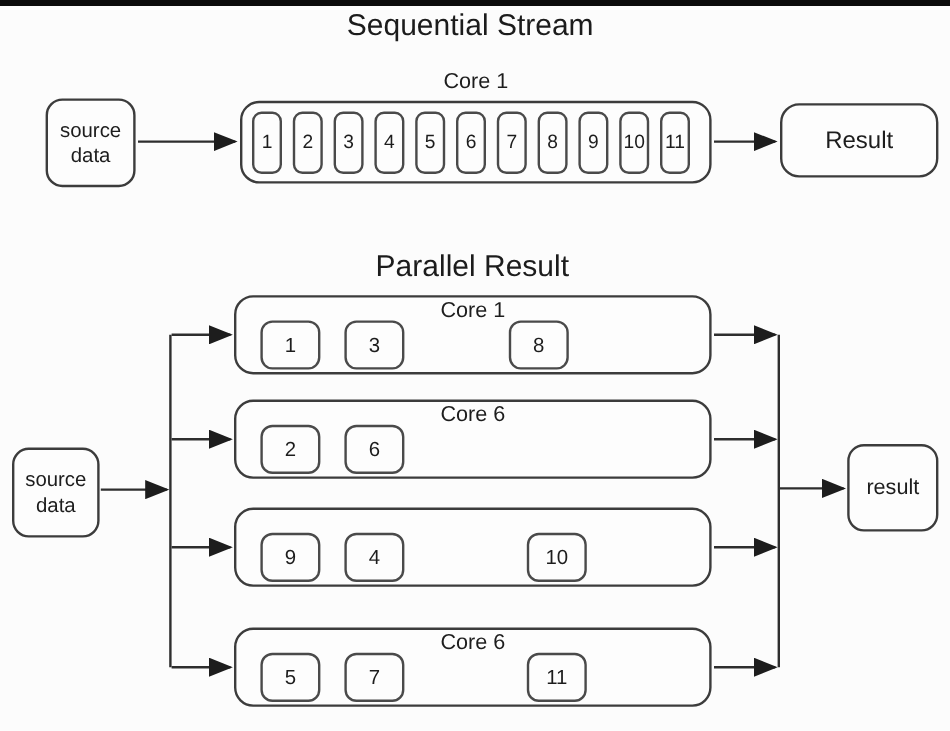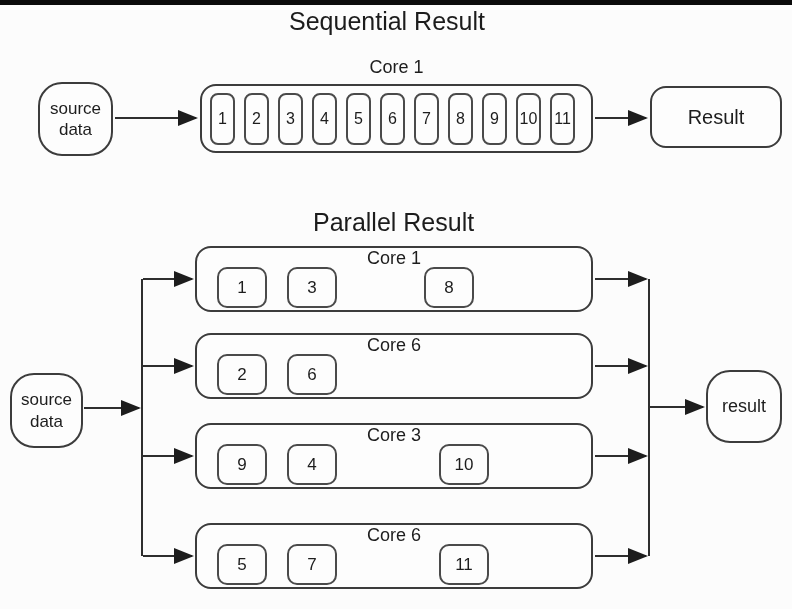--- a/index.html
+++ b/index.html
@@ -7,21 +7,21 @@
     position:relative; width:792px; height:609px; overflow:hidden;
     background:#fcfcfc; font-family:"Liberation Sans", sans-serif; color:#1d1d1d;
   }
   .top-bar{position:absolute; left:0; top:0; width:792px; height:5px; background:#0b0b0b;}
   .arrows{position:absolute; left:0; top:0;}
   .title{position:absolute; font-size:25px; white-space:nowrap; color:#1c1c1c;}
   .seq-title{left:289px; top:7px;}
   .par-title{left:313px; top:208px;}
   .corelabel-seq{position:absolute; left:200px; top:57px; width:393px; text-align:center; font-size:18px;}
   .box{
-    position:absolute; border:2px solid #3c3c3c; border-radius:24px; background:#fdfdfd;
+    position:absolute; border:2px solid #3c3c3c; border-radius:14px; background:#fdfdfd;
     display:flex; align-items:center; justify-content:center; text-align:center;
     box-sizing:border-box; line-height:1.25;
   }
   .seq-source{left:38px; top:82px; width:75px; height:74px; font-size:17px;}
   .seq-result{left:650px; top:86px; width:132px; height:62px; font-size:20px; border-radius:16px;}
   .par-source{left:10px; top:373px; width:73px; height:75px; font-size:17px;}
   .par-result{left:706px; top:370px; width:76px; height:73px; font-size:18px;}
   .seq-container{
     position:absolute; left:200px; top:84px; width:393px; height:69px;
     border:2px solid #3c3c3c; border-radius:16px; box-sizing:border-box;
@@ -76,21 +76,21 @@
     <line x1="143" y1="556" x2="192" y2="556" stroke="#2e2e2e" stroke-width="2" marker-end="url(#ah)"></line>
 
     <line x1="649" y1="279" x2="649" y2="556" stroke="#2e2e2e" stroke-width="2"></line>
     <line x1="595" y1="279" x2="646" y2="279" stroke="#2e2e2e" stroke-width="2" marker-end="url(#ah)"></line>
     <line x1="595" y1="366" x2="646" y2="366" stroke="#2e2e2e" stroke-width="2" marker-end="url(#ah)"></line>
     <line x1="595" y1="456" x2="646" y2="456" stroke="#2e2e2e" stroke-width="2" marker-end="url(#ah)"></line>
     <line x1="595" y1="556" x2="646" y2="556" stroke="#2e2e2e" stroke-width="2" marker-end="url(#ah)"></line>
     <line x1="650" y1="407" x2="703" y2="407" stroke="#2e2e2e" stroke-width="2" marker-end="url(#ah)"></line>
   </svg>
 
-  <div class="title seq-title">Sequential Result</div>
+  <div class="title seq-title">Sequential Stream</div>
   <div class="corelabel-seq">Core 1</div>
   <div class="box seq-source">source data</div>
   <div class="seq-container" id="seq-cells">
       <div class="seq-cell">1</div>
       <div class="seq-cell">2</div>
       <div class="seq-cell">3</div>
       <div class="seq-cell">4</div>
       <div class="seq-cell">5</div>
       <div class="seq-cell">6</div>
       <div class="seq-cell">7</div>
@@ -109,21 +109,20 @@
         <div class="pcell" data-idx="0">1</div>
         <div class="pcell" data-idx="1">3</div>
         <div class="pcell" data-idx="2">8</div>
       </div>
       <div class="core-box">
         <div class="label">Core 6</div>
         <div class="pcell" data-idx="0">2</div>
         <div class="pcell" data-idx="1">6</div>
       </div>
       <div class="core-box">
-        <div class="label">Core 3</div>
         <div class="pcell" data-idx="0">9</div>
         <div class="pcell" data-idx="1">4</div>
         <div class="pcell" data-idx="2">10</div>
       </div>
       <div class="core-box">
         <div class="label">Core 6</div>
         <div class="pcell" data-idx="0">5</div>
         <div class="pcell" data-idx="1">7</div>
         <div class="pcell" data-idx="2">11</div>
       </div>

